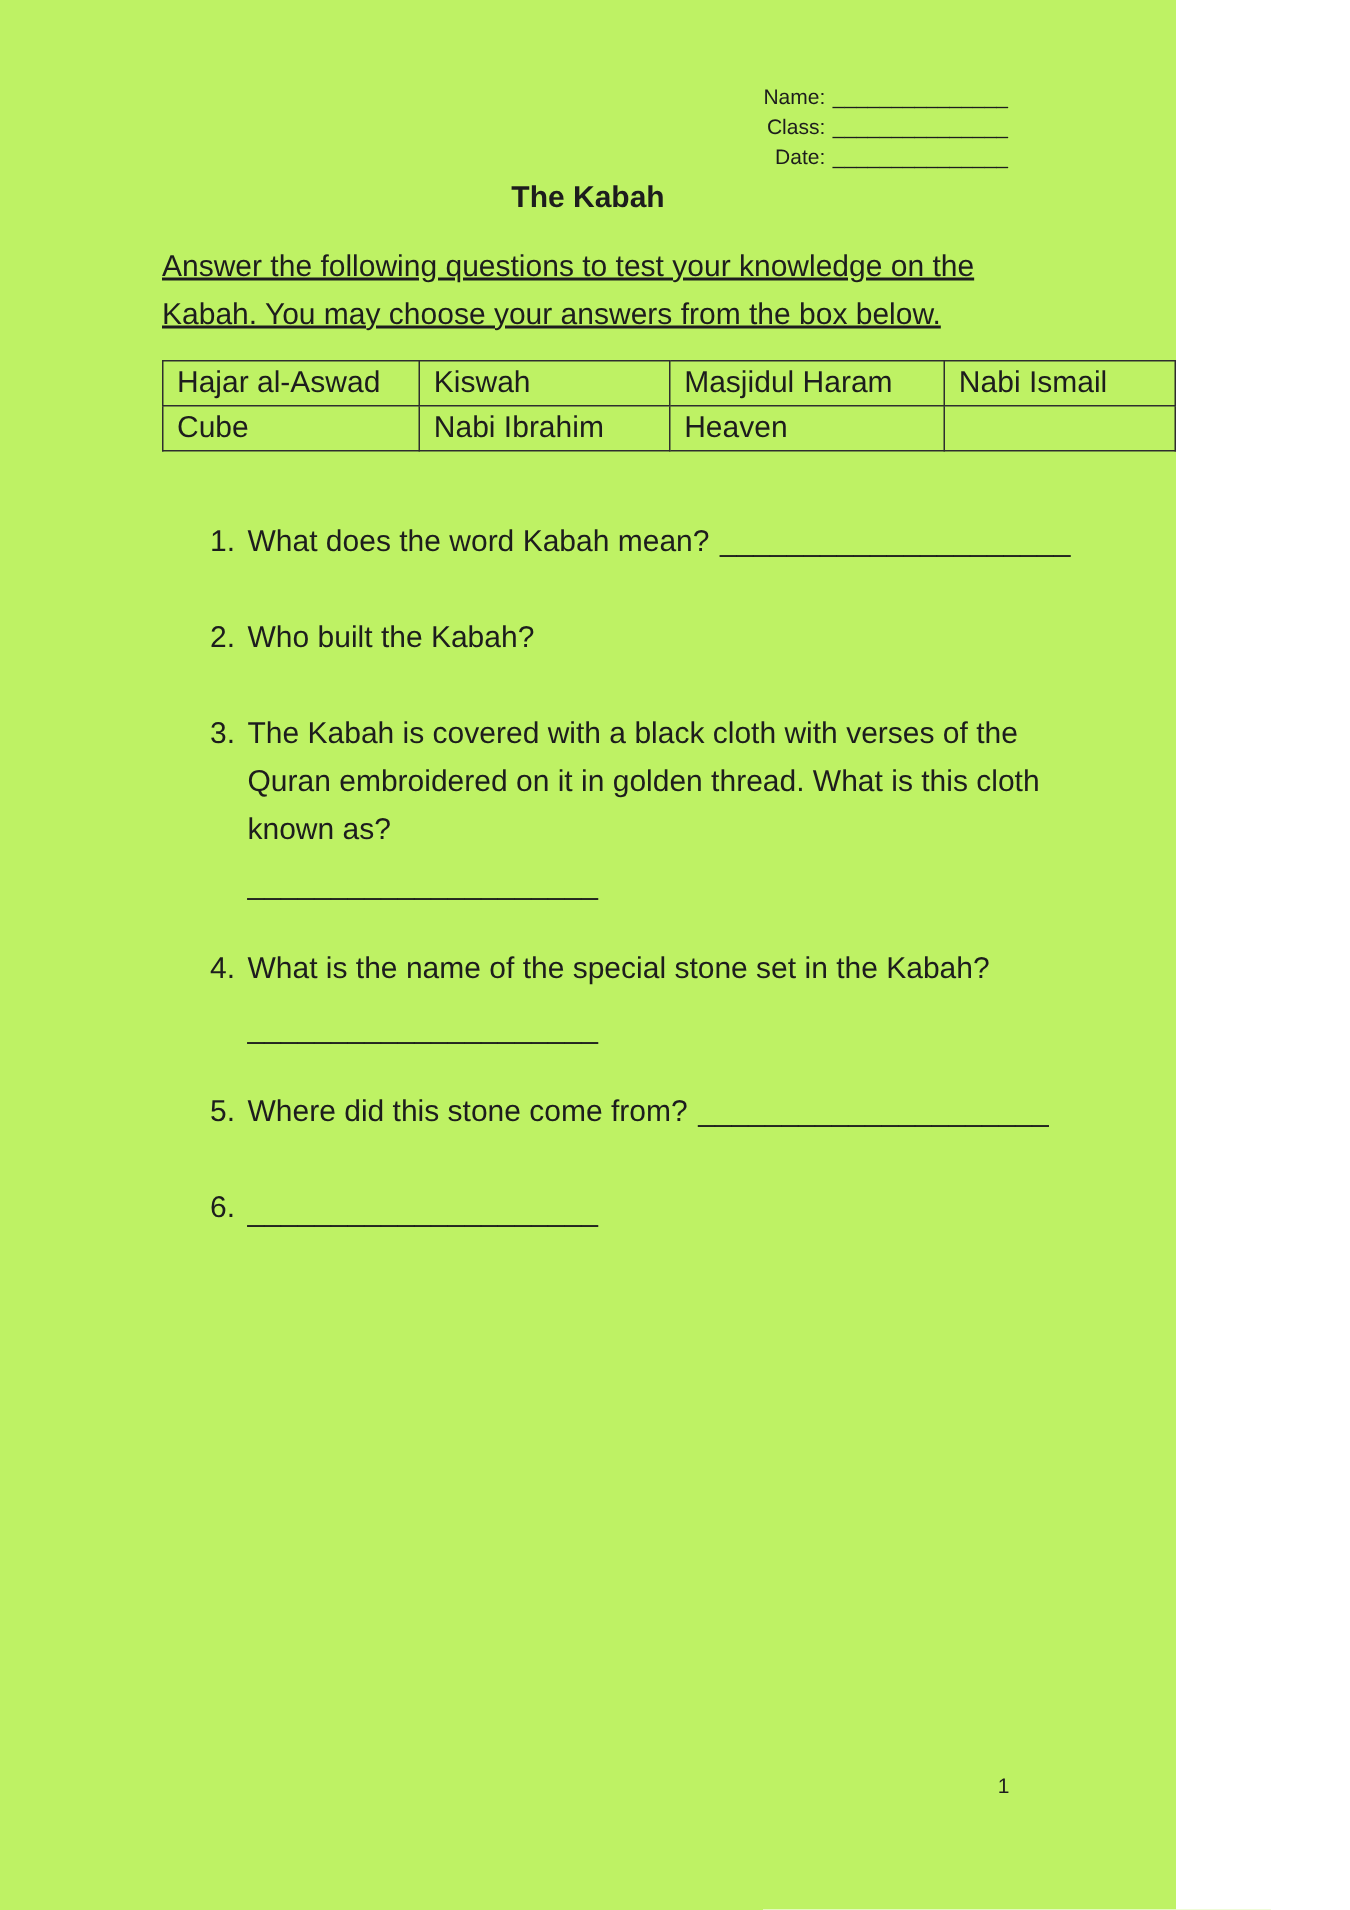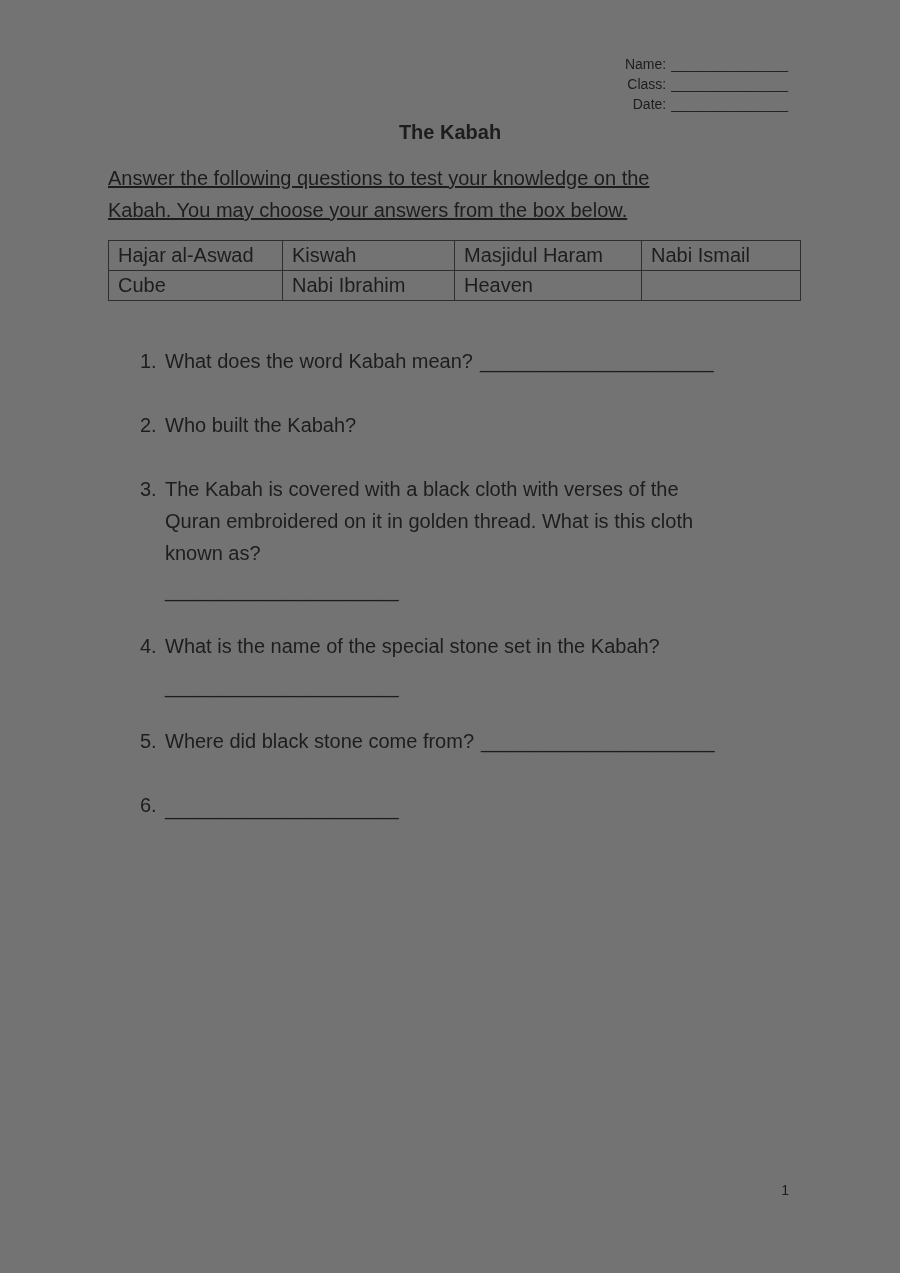--- a/index.html
+++ b/index.html
@@ -1,20 +1,20 @@
 <!DOCTYPE html>
 <html><head>
 <meta charset="utf-8">
 <style>
   html, body { margin: 0; padding: 0; background: #ffffff; }
   .page {
     position: relative;
-    width: 900px;
+    width: 784px;
     height: 1273px;
-    background: #737373;
+    background: #bef264;
     font-family: "Liberation Sans", sans-serif;
     color: #1d1d1d;
     overflow: hidden;
   }
 
   
   .student-info {
     position: absolute;
     top: 54px;
     right: 112px;
@@ -174,21 +174,21 @@
       <div class="q-num">4.</div>
       <div class="q-body">
         <div class="q-line">What is the name of the special stone set in the Kabah?</div>
         <div class="q-line answer-line mt8">_____________________</div>
       </div>
     </div>
 
     <div class="question mt23">
       <div class="q-num">5.</div>
       <div class="q-body">
-        <div class="q-line"><span>Where did black stone come from?</span><span class="inline-blank">_____________________</span></div>
+        <div class="q-line"><span>Where did this stone come from?</span><span class="inline-blank">_____________________</span></div>
       </div>
     </div>
 
     <div class="question">
       <div class="q-num">6.</div>
       <div class="q-body">
         <div class="q-line answer-line mt3">_____________________</div>
       </div>
     </div>
 

